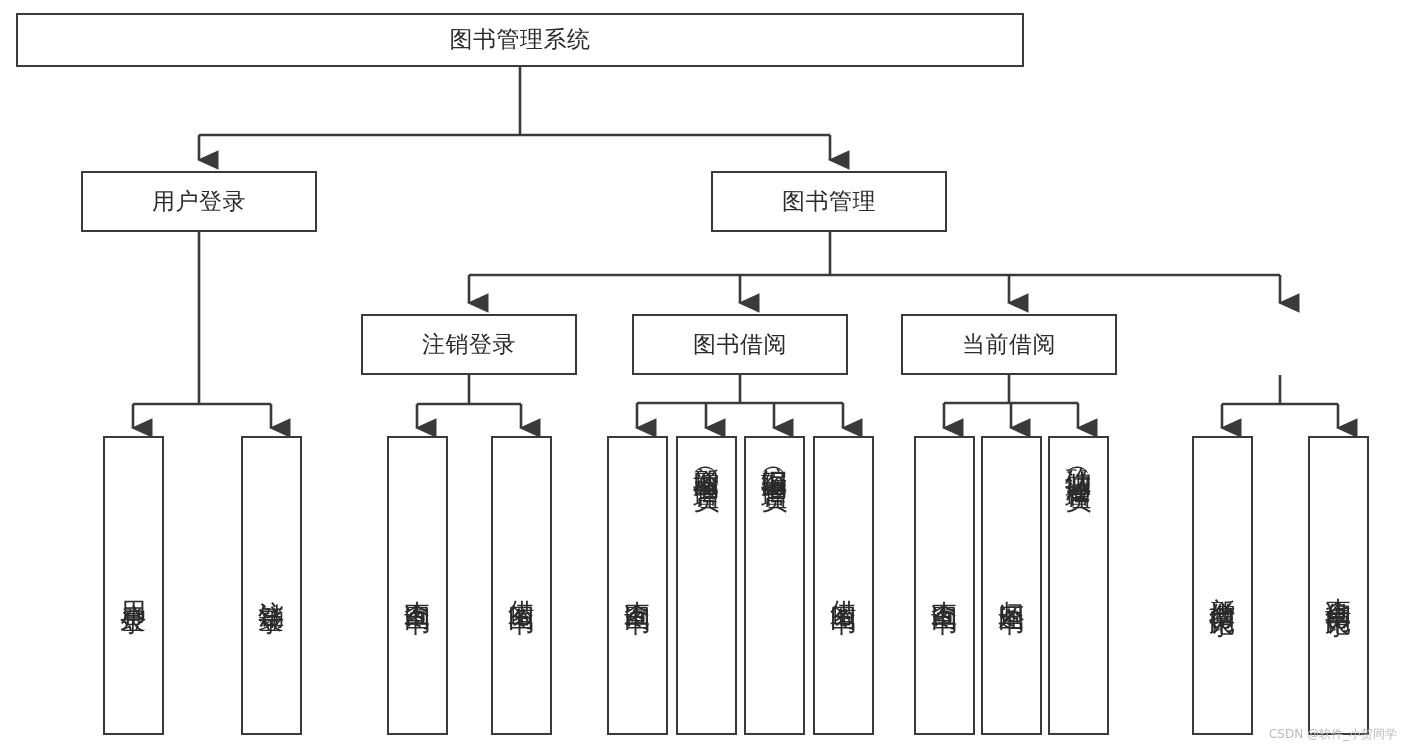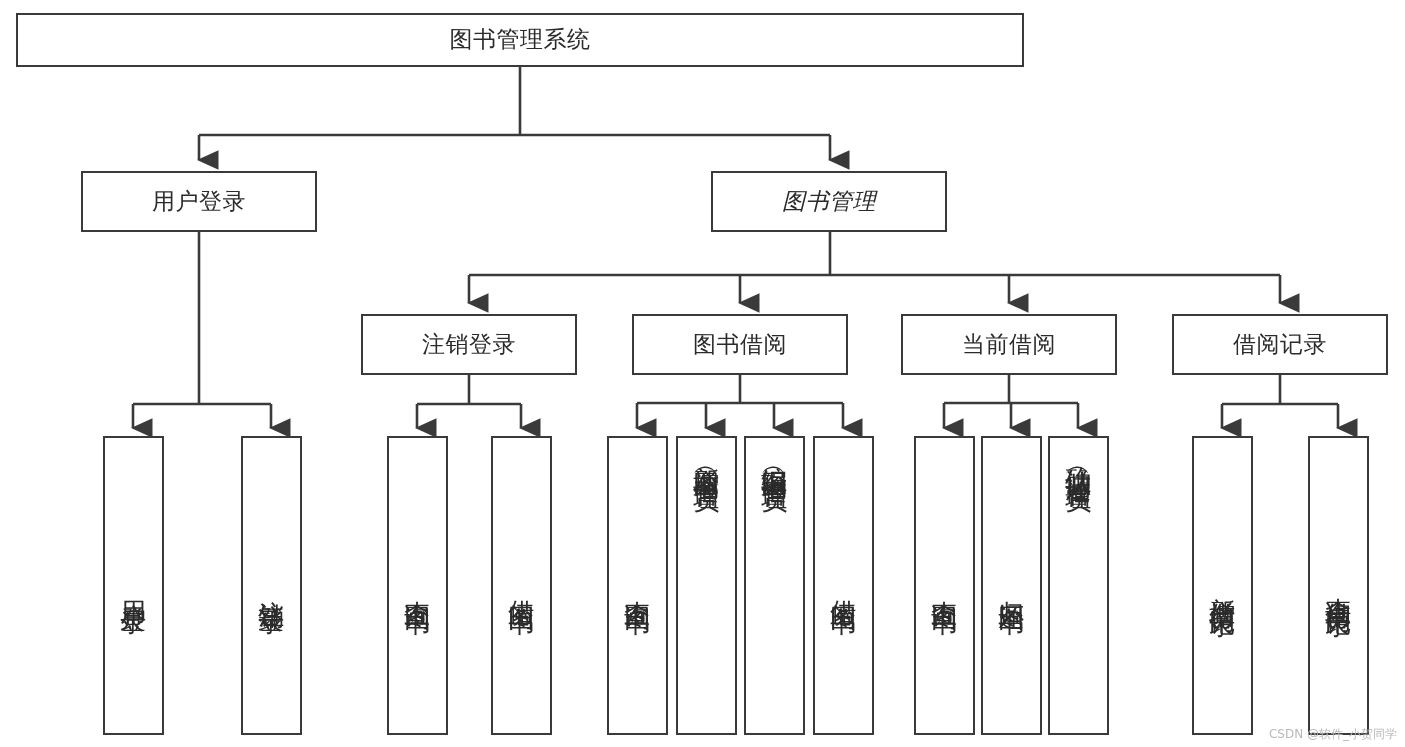--- a/index.html
+++ b/index.html
@@ -126,35 +126,32 @@
     </g>
   </svg>
 
   <div class="node horizontal" style="left:16px; top:13px; width:1008px; height:54px;">
     <span class="node-label">图书管理系统</span>
   </div>
 
   <div class="node horizontal" style="left:81px; top:171px; width:236px; height:61px;">
     <span class="node-label">用户登录</span>
   </div>
-  <div class="node horizontal" style="left:711px; top:171px; width:236px; height:61px;font-style:italic;">
+  <div class="node horizontal" style="left:711px; top:171px; width:236px; height:61px;">
     <span class="node-label">图书管理</span>
   </div>
 
   <div class="node horizontal" style="left:361px; top:314px; width:216px; height:61px;">
     <span class="node-label">注销登录</span>
   </div>
   <div class="node horizontal" style="left:632px; top:314px; width:216px; height:61px;">
     <span class="node-label">图书借阅</span>
   </div>
   <div class="node horizontal" style="left:901px; top:314px; width:216px; height:61px;">
     <span class="node-label">当前借阅</span>
-  </div>
-  <div class="node horizontal" style="left:1172px; top:314px; width:216px; height:61px;">
-    <span class="node-label">借阅记录</span>
   </div>
 
   <div class="node vertical centered" style="left:103px; top:436px; width:61px; height:299px;">
     <span class="node-label">用户登录</span>
   </div>
   <div class="node vertical centered" style="left:241px; top:436px; width:61px; height:299px;">
     <span class="node-label">注销登录</span>
   </div>
 
   <div class="node vertical centered" style="left:387px; top:436px; width:61px; height:299px;">

